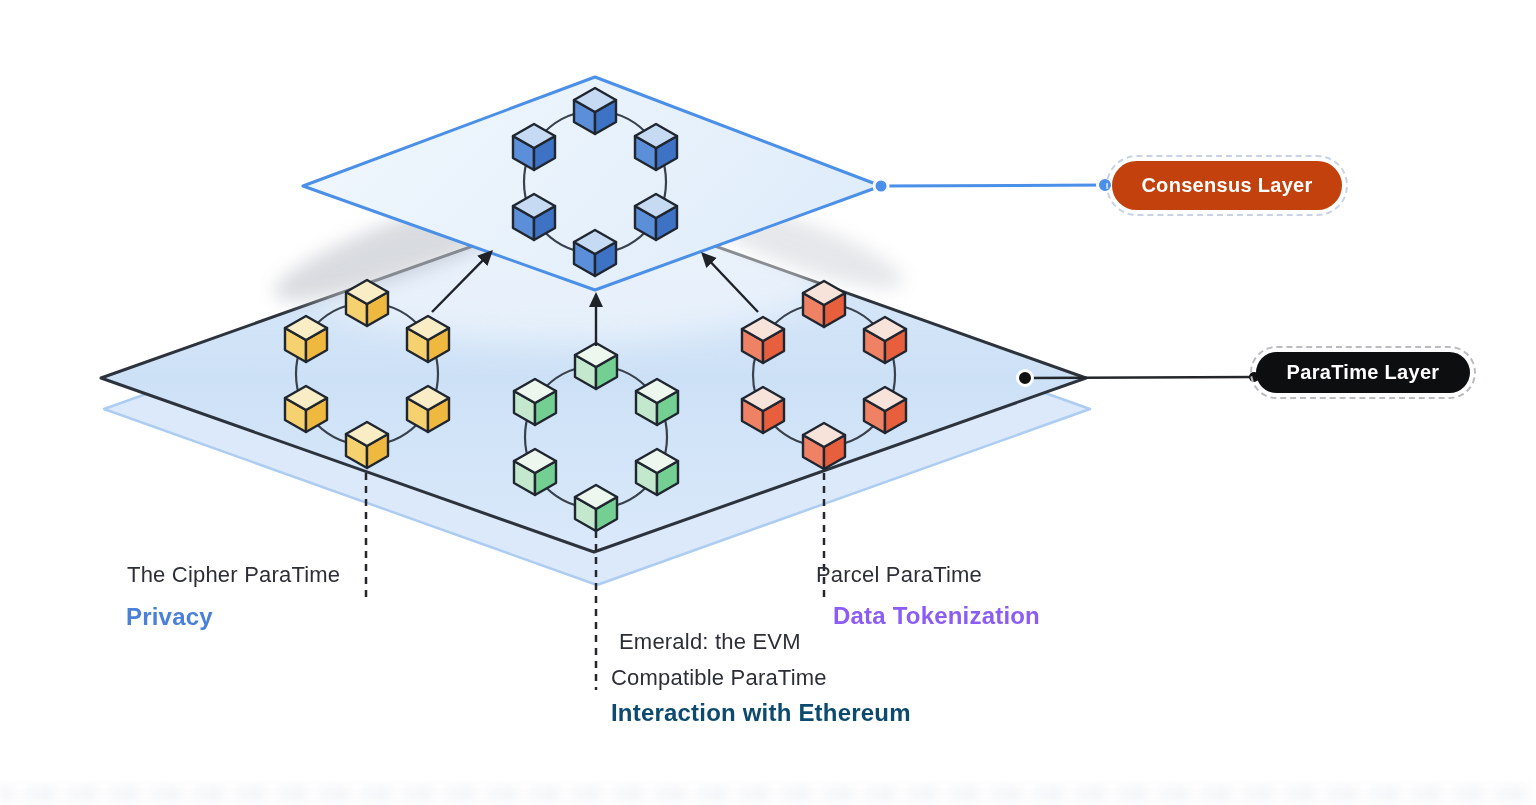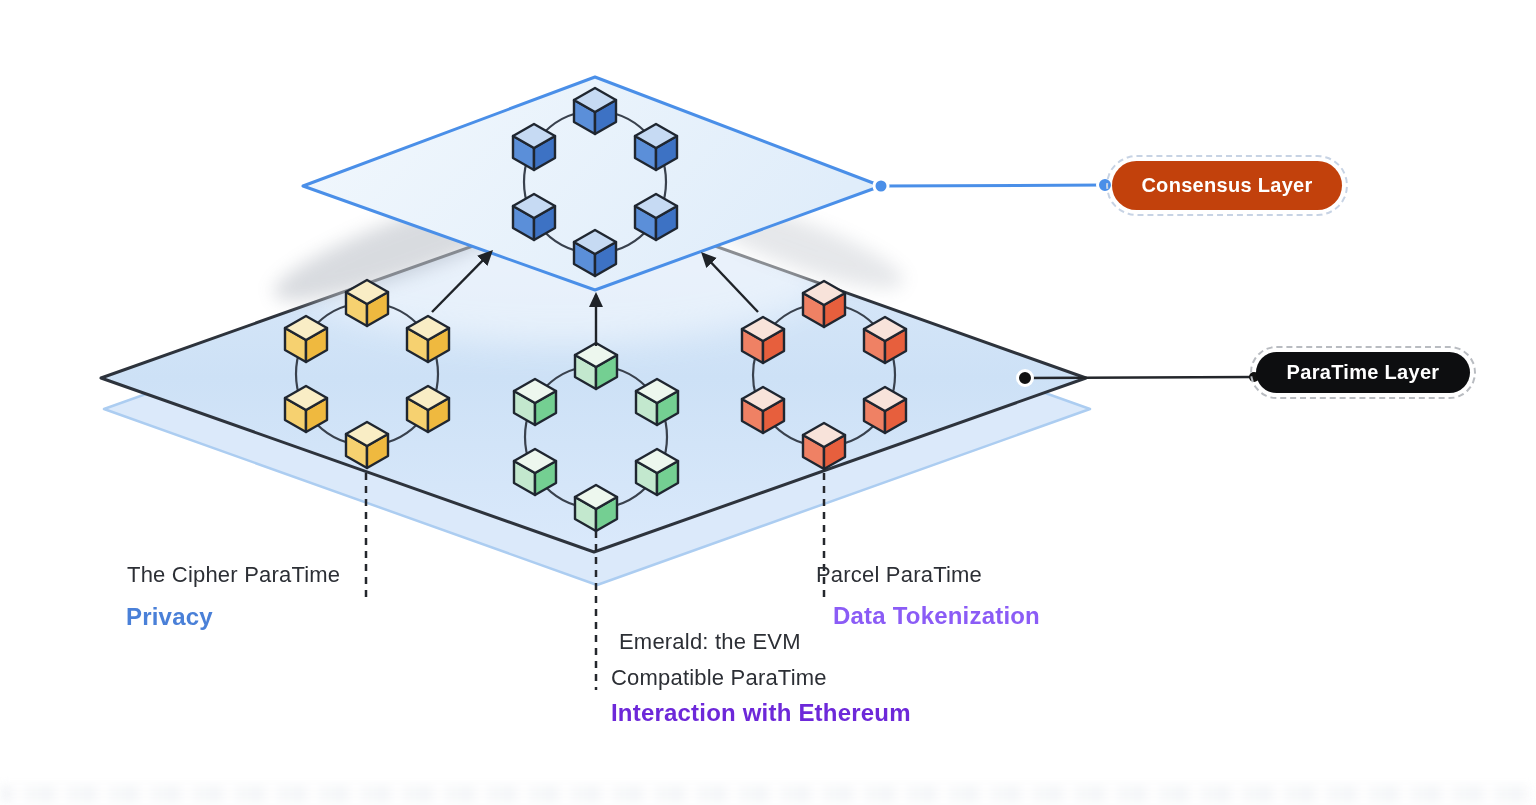--- a/index.html
+++ b/index.html
@@ -144,19 +144,19 @@
 
   <div class="pill" style="left: 1112px; top: 161px; width: 230px; height: 49px; background: #c2410c;">Consensus Layer</div>
 
   <div class="pill dark" style="left: 1256px; top: 352px; width: 214px; height: 41px; background: rgb(13, 14, 16);">ParaTime Layer</div>
 
   <div class="lbl lbl-dark" style="left:127px;top:562px;text-align:right;">The Cipher ParaTime</div>
   <div class="lbl lbl-blue" style="left: 126px; top: 603px; color: rgb(74, 128, 216);">Privacy</div>
 
   <div class="lbl lbl-dark" style="left:611px;top:629px;margin-left:8px;">Emerald: the EVM</div>
   <div class="lbl lbl-dark" style="left:611px;top:665px;">Compatible ParaTime</div>
-  <div class="lbl lbl-blue" style="left: 611px; top: 699px; color: #6d28d9;">Interaction with Ethereum</div>
+  <div class="lbl lbl-blue" style="left: 611px; top: 699px; color: #0c4a6e;">Interaction with Ethereum</div>
 
   <div class="lbl lbl-dark" style="left:816px;top:562px;">Parcel ParaTime</div>
   <div class="lbl lbl-blue" style="left: 833px; top: 602px; color: #8b5cf6;">Data Tokenization</div>
 
   <div class="bottom-band"></div>
 </div>
 
 </body></html>

